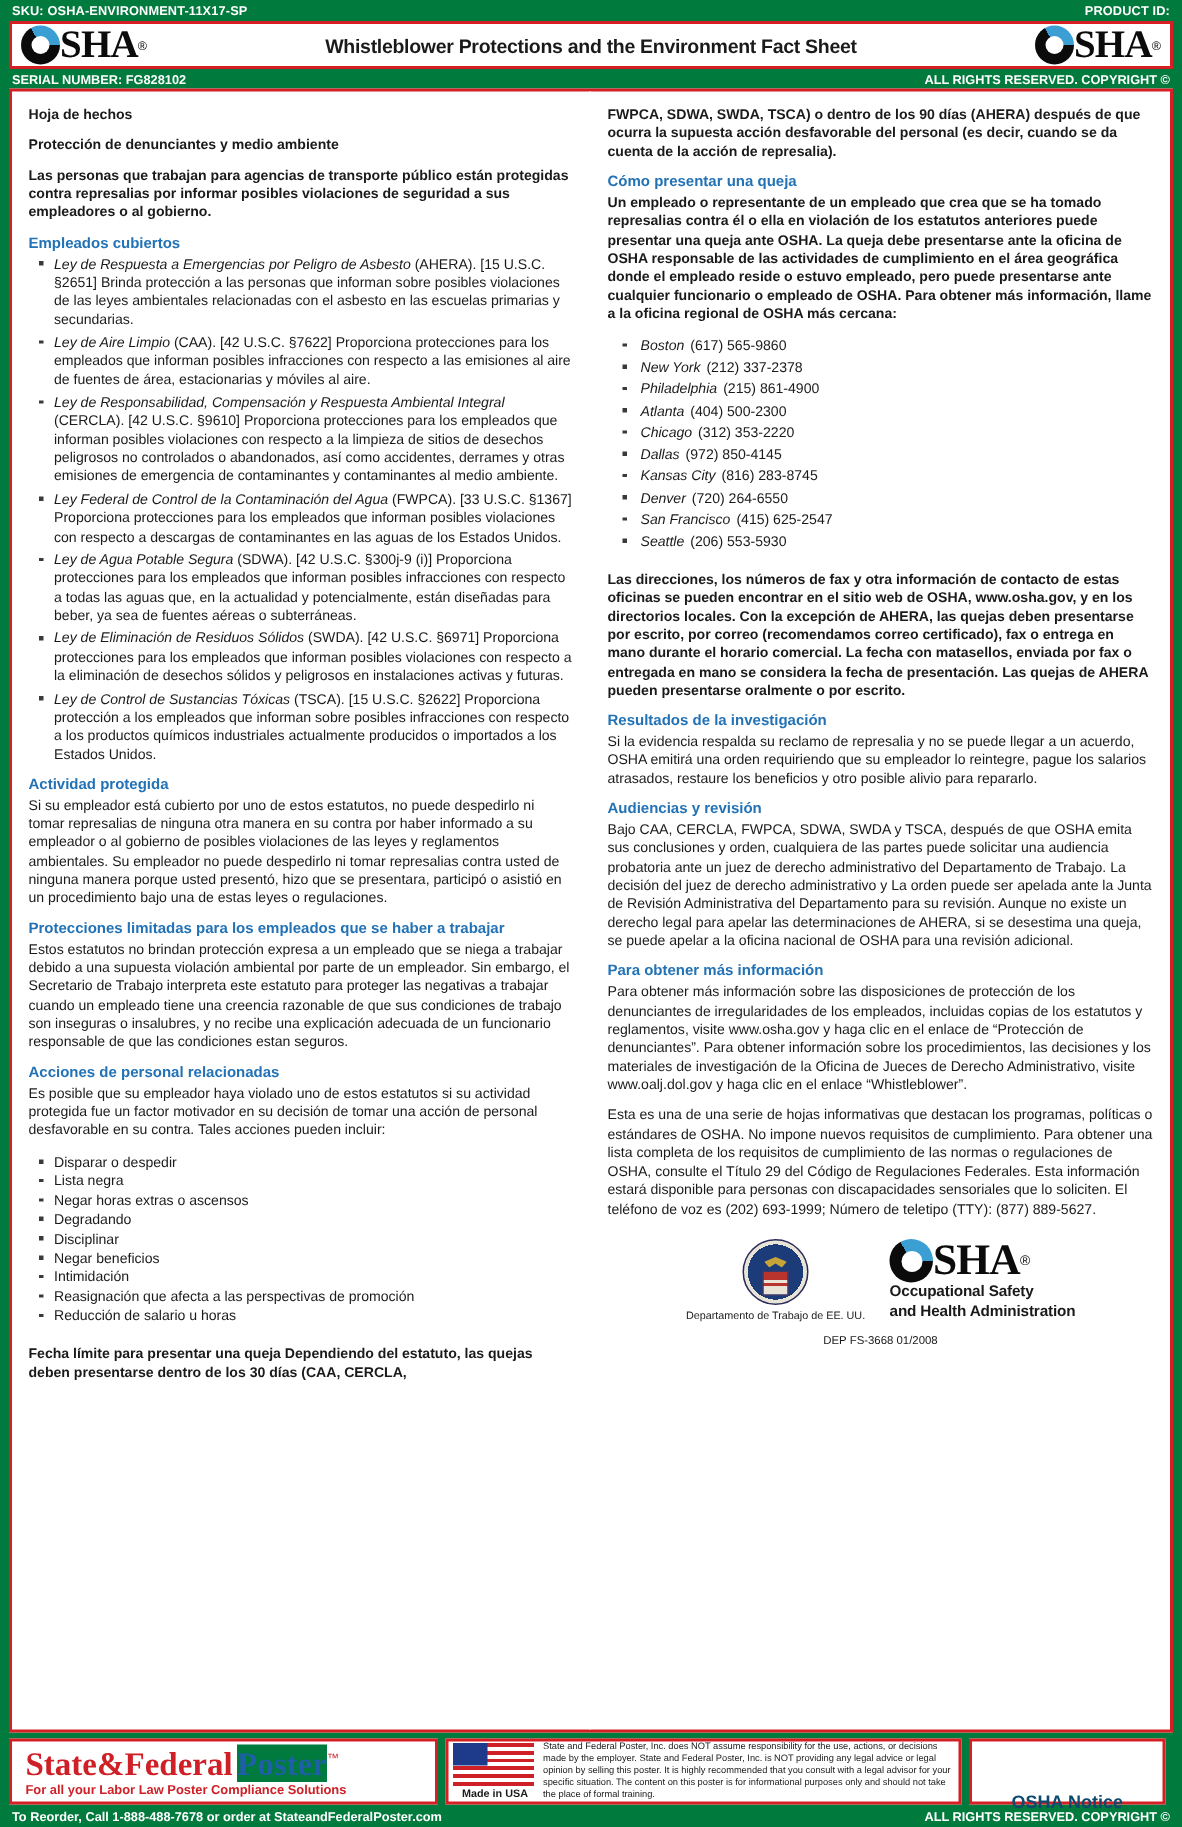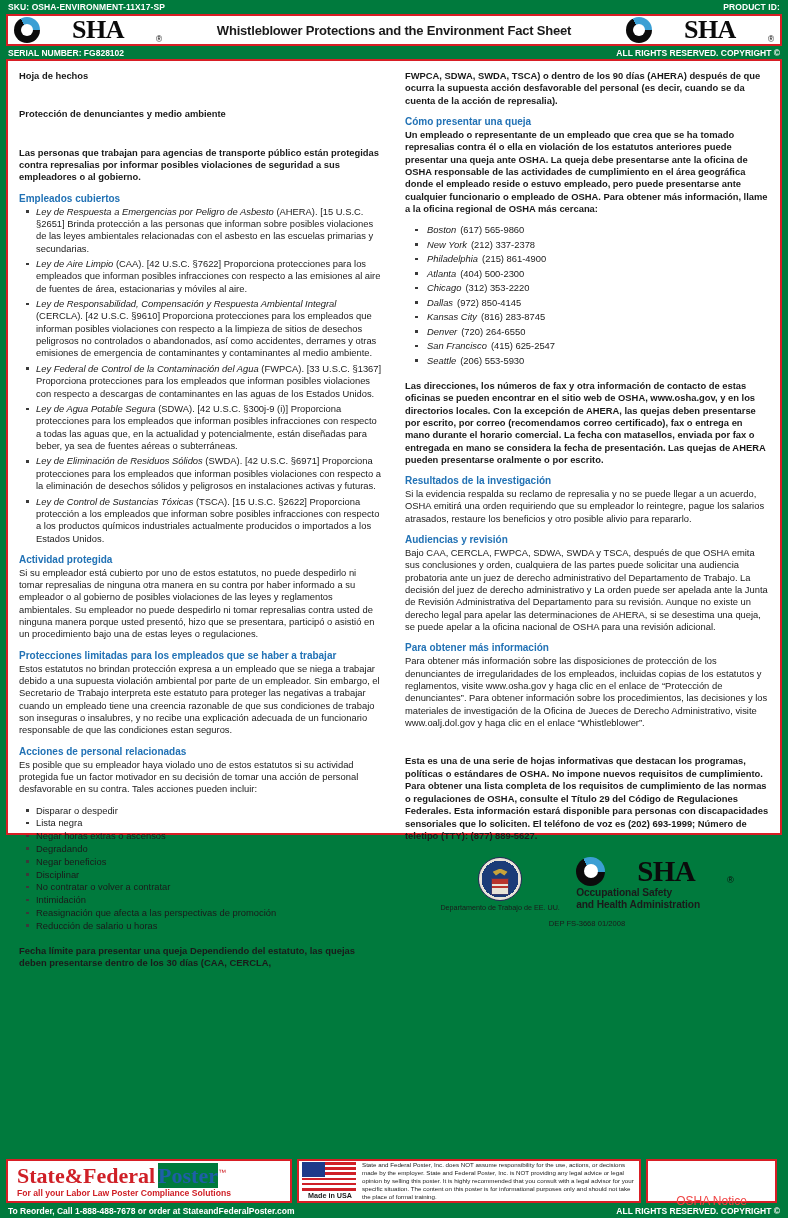--- a/index.html
+++ b/index.html
@@ -29,21 +29,21 @@
     display: flex; align-items: center; justify-content: space-between;
     padding: 0 6px;
   }
   .title-text {
     flex: 1; text-align: center;
     font-size: 13px; font-weight: bold; color: #1a1a1a;
     letter-spacing: -0.2px; white-space: nowrap;
   }
 
   
-  .osha-mark { display: flex; align-items: flex-end; line-height: 1; position: relative; gap: 32px; }
+  .osha-mark { display: flex; align-items: center; line-height: 1; position: relative; }
   .osha-mark .o-ring {
     width: 1em; height: 1em; border-radius: 50%;
     background: conic-gradient(from 200deg, #0b0b0b 0deg 130deg, #3b9fd4 130deg 250deg, #0b0b0b 250deg 360deg);
     position: relative; display: inline-block;
   }
   .osha-mark .o-ring::after {
     content: ""; position: absolute; inset: 26%;
     border-radius: 50%; background: #ffffff;
   }
   .osha-mark .letters {
@@ -59,37 +59,37 @@
   
   .serial-bar {
     position: absolute; top: 46px; left: 0; width: 788px; height: 13px;
     display: flex; justify-content: space-between; align-items: center;
     padding: 0 8px;
   }
   .serial-text { color: #ffffff; font-size: 8.5px; font-weight: bold; white-space: nowrap; }
 
   
   .main-panel {
-    position: absolute; top: 59px; left: 6px; width: 776px; height: 776px;
+    position: absolute; top: 59px; left: 6px; width: 776px; height: 1096px;
     background: #ffffff; border: 2px solid #d81e25;
     display: flex;
   }
   .col {
     padding: 9px 11px 0 11px;
     font-size: 9.4px; line-height: 1.31; color: #1a1a1a;
   }
   .col-left { width: 50%; border-right: 1px solid #ffffff; }
   .col-right { width: 50%; }
 
   h2.sec {
     color: #2272b5; font-size: 10px; font-weight: bold;
     margin: 9px 0 1px 0; line-height: 1.2;
   }
   p.body { margin: 0 0 0 0; text-align: left; }
-  p.body + p.body { margin-top: 26px; }
+  p.body + p.body { margin-top: 8px; }
   .lead { font-weight: bold; }
 
   ul.bullets { list-style: none; margin: 1px 0 0 0; padding: 0; }
   ul.bullets > li {
     position: relative; padding-left: 17px; margin-bottom: 0.5px;
   }
   ul.bullets > li::before {
     content: ""; position: absolute; left: 7px; top: 4.5px;
     width: 2.6px; height: 2.6px; background: #3a3a3a;
   }
@@ -98,21 +98,21 @@
 
   .offices { list-style: none; margin: 9px 0 0 0; padding: 0; }
   .offices > li { position: relative; padding-left: 22px; margin-bottom: 2.2px; }
   .offices > li::before {
     content: ""; position: absolute; left: 10px; top: 4.5px;
     width: 2.6px; height: 2.6px; background: #3a3a3a;
   }
   .office-city { font-style: italic; }
   .office-phone { margin-left: 4px; }
 
-  .bold-block { font-weight: bold; margin-top: 13px; line-height: 1.33; }
+  .bold-block { font-weight: normal; margin-top: 13px; line-height: 1.33; }
 
   
   .agency {
     margin-top: 14px; display: flex; align-items: flex-start;
     justify-content: center; gap: 16px;
   }
   .dol-seal-wrap { text-align: center; width: 120px; }
   .dol-seal {
     width: 44px; height: 44px; border-radius: 50%;
     margin: 0 auto 3px auto;
@@ -173,21 +173,21 @@
     width: 54px; height: 29px; position: relative; overflow: hidden;
     background: repeating-linear-gradient(#cf2027 0 2.6px, #ffffff 2.6px 5.2px);
   }
   .flag::before {
     content: ""; position: absolute; left: 0; top: 0; width: 23px; height: 15px;
     background: #1e3a8a;
   }
   .flag-caption { font-size: 7.2px; font-weight: bold; color: #1a1a1a; margin-top: 0px; }
   .disc-text { font-size: 6.2px; line-height: 1.32; color: #1a1a1a; text-align: left; }
   .notice-box { width: 131px; justify-content: center; }
-  .notice-text { font-size: 12px; font-weight: normal; color: #ef4444; margin-top: 40px; }
+  .notice-text { font-size: 12px; font-weight: bold; color: #0c4a6e; margin-top: 40px; }
   .reorder-row {
     position: absolute; top: 47px; left: 0; width: 788px; height: 14px;
     display: flex; justify-content: space-between; align-items: center; padding: 0 8px;
   }
   .reorder-text { color: #ffffff; font-size: 8.5px; font-weight: bold; white-space: nowrap; }
 </style>
 </head>
 <body>
 
 <div class="poster">
@@ -240,23 +240,22 @@
       <h2 class="sec">Protecciones limitadas para los empleados que se haber a trabajar</h2>
       <p class="body">Estos estatutos no brindan protección expresa a un empleado que se niega a trabajar debido a una supuesta violación ambiental por parte de un empleador. Sin embargo, el Secretario de Trabajo interpreta este estatuto para proteger las negativas a trabajar cuando un empleado tiene una creencia razonable de que sus condiciones de trabajo son inseguras o insalubres, y no recibe una explicación adecuada de un funcionario responsable de que las condiciones estan seguros.</p>
 
       <h2 class="sec">Acciones de personal relacionadas</h2>
       <p class="body">Es posible que su empleador haya violado uno de estos estatutos si su actividad protegida fue un factor motivador en su decisión de tomar una acción de personal desfavorable en su contra. Tales acciones pueden incluir:</p>
       <ul class="bullets" id="adverse-list" style="margin-top:9px">
           <li>Disparar o despedir</li>
           <li>Lista negra</li>
           <li>Negar horas extras o ascensos</li>
           <li>Degradando</li>
+          <li>Disciplinar</li>
           <li>Negar beneficios</li>
-          <li>Disciplinar</li>
-          <li>No contratar o volver a contratar</li>
           <li>Intimidación</li>
           <li>Reasignación que afecta a las perspectivas de promoción</li>
           <li>Reducción de salario u horas</li>
         </ul>
 
       <p class="body lead" style="margin-top:13px">Fecha límite para presentar una queja Dependiendo del estatuto, las quejas deben presentarse dentro de los 30 días (CAA, CERCLA,</p>
     </div>
 
     <div class="col col-right">
       <p class="body lead">FWPCA, SDWA, SWDA, TSCA) o dentro de los 90 días (AHERA) después de que ocurra la supuesta acción desfavorable del personal (es decir, cuando se da cuenta de la acción de represalia).</p>

